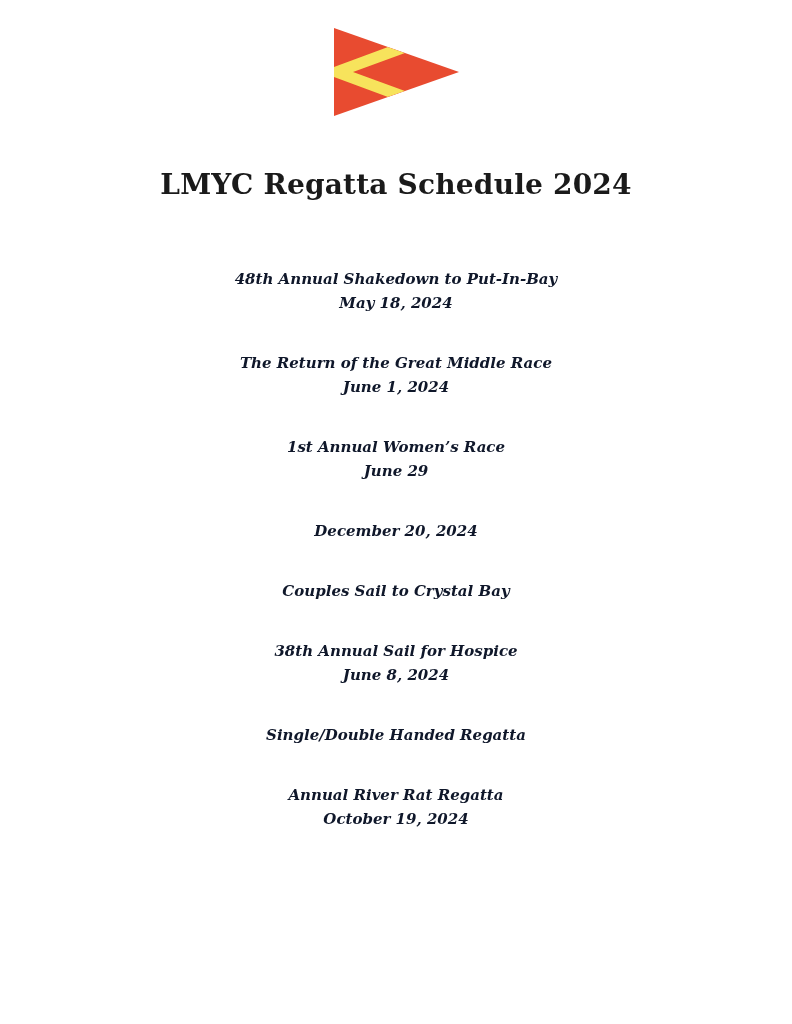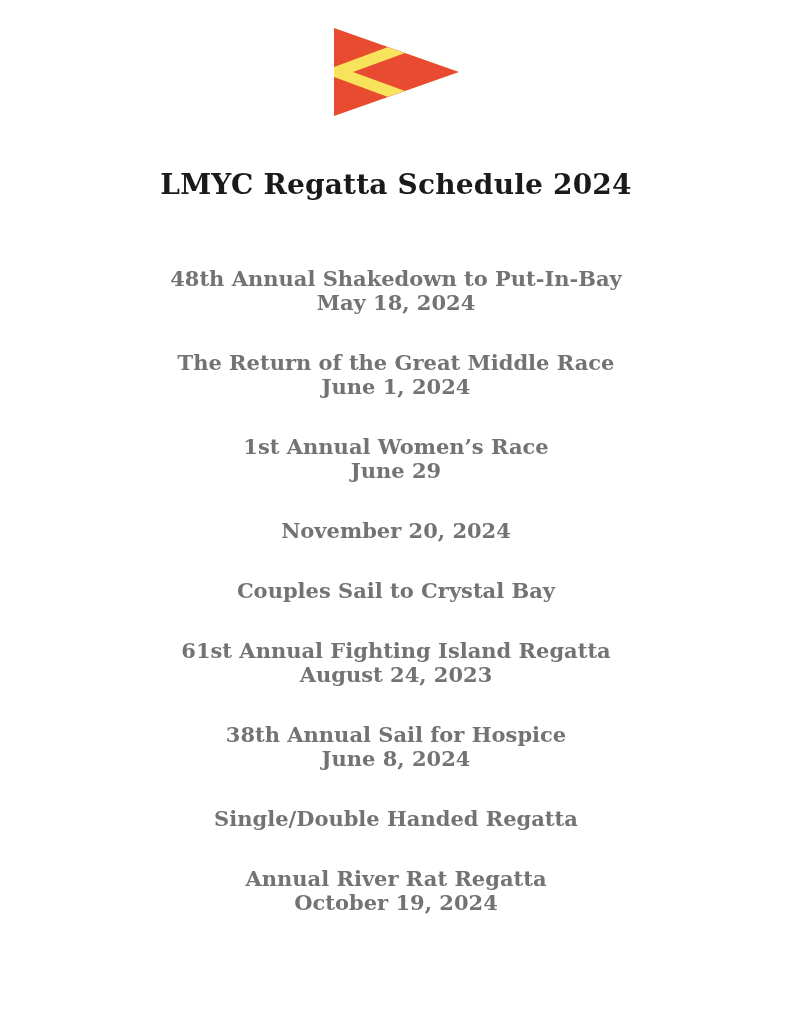--- a/index.html
+++ b/index.html
@@ -29,24 +29,25 @@
     font-size: 28px;
     font-weight: bold;
     color: #1a1a1a;
     letter-spacing: 0.2px;
   }
   .event-list {
     margin-top: 66px;
   }
   .event {
     margin-bottom: 36px;
-    font-size: 21px;
+    font-size: 15px;
     font-weight: bold;
-    color: #737373;
+    color: #0f172a;
     line-height: 24px;
+    font-style: italic;
   }
   .event-name, .event-date {
     white-space: nowrap;
   }
 </style>
 </head>
 <body>
 
 <div class="page">
 
@@ -73,28 +74,24 @@
       </div>
       <div class="event">
         <div class="event-name">The Return of the Great Middle Race</div>
         <div class="event-date">June 1, 2024</div>
       </div>
       <div class="event">
         <div class="event-name">1st Annual Women’s Race</div>
         <div class="event-date">June 29</div>
       </div>
       <div class="event">
-        <div class="event-date">November 20, 2024</div>
+        <div class="event-date">December 20, 2024</div>
       </div>
       <div class="event">
         <div class="event-name">Couples Sail to Crystal Bay</div>
-      </div>
-      <div class="event">
-        <div class="event-name">61st Annual Fighting Island Regatta</div>
-        <div class="event-date">August 24, 2023</div>
       </div>
       <div class="event">
         <div class="event-name">38th Annual Sail for Hospice</div>
         <div class="event-date">June 8, 2024</div>
       </div>
       <div class="event">
         <div class="event-name">Single/Double Handed Regatta</div>
       </div>
       <div class="event">
         <div class="event-name">Annual River Rat Regatta</div>

